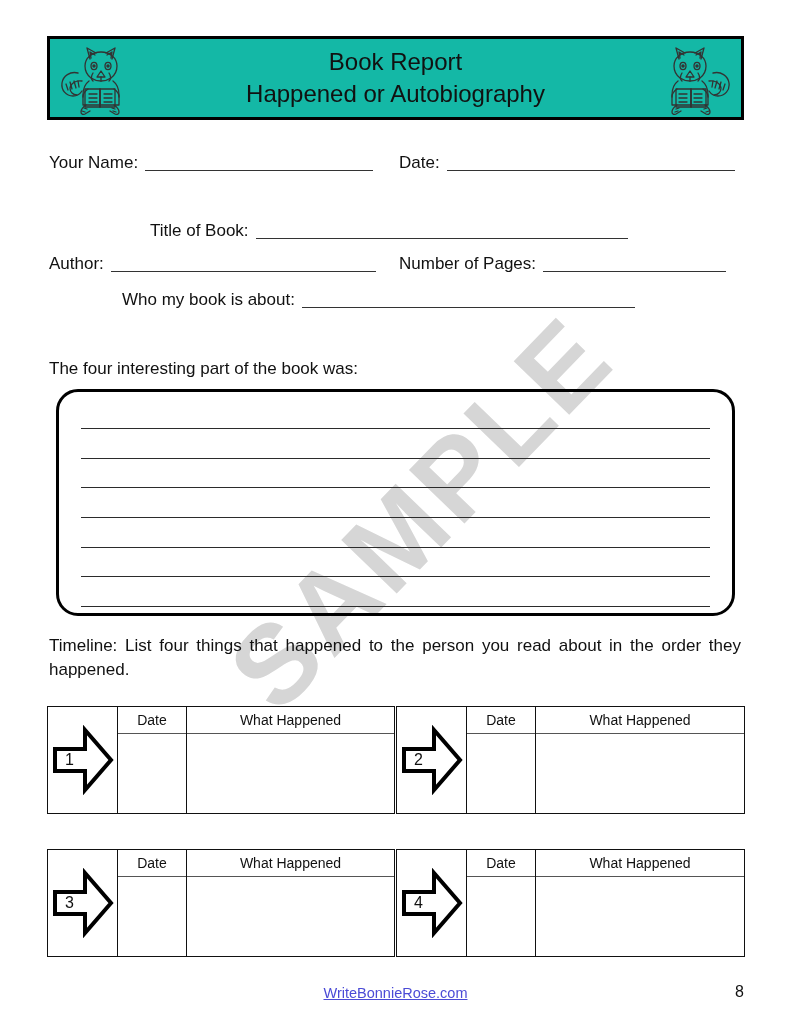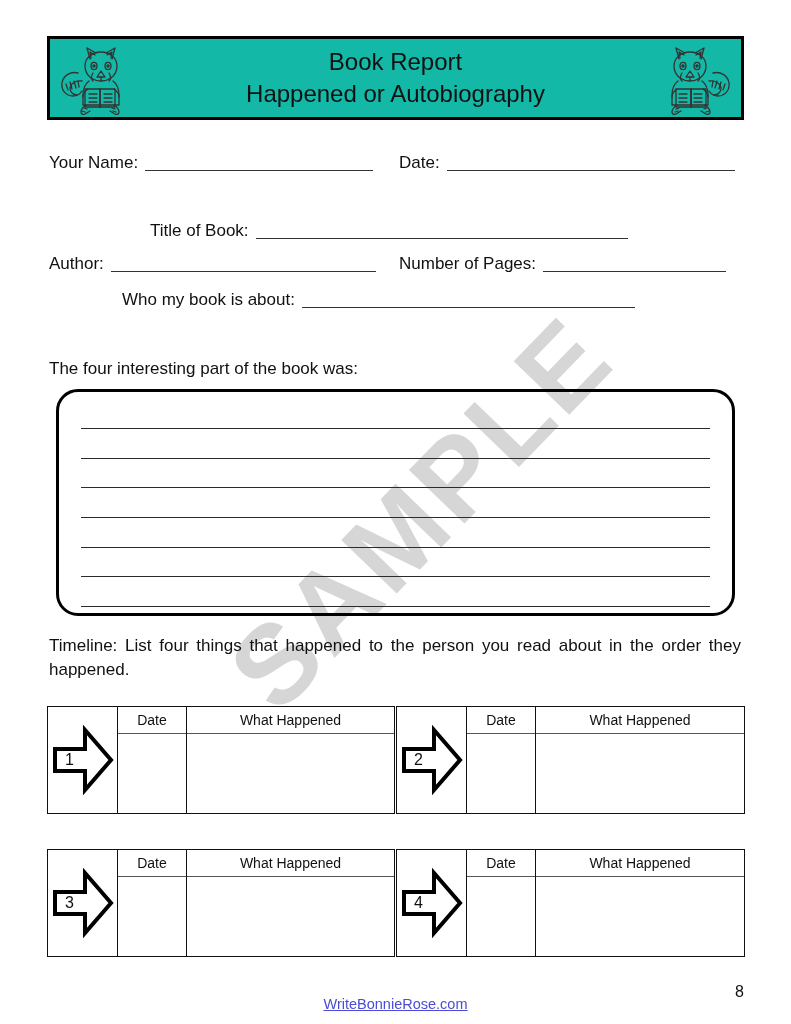--- a/index.html
+++ b/index.html
@@ -216,21 +216,20 @@
   .footer-link {
     position: absolute;
     left: 0;
     right: 0;
     top: 985px;
     text-align: center;
     font-size: 14.5px;
     color: #4b4bd6;
     text-decoration: underline;
     z-index: 8;
-    margin-top: 11px;
   }
   .page-number {
     position: absolute;
     right: 47px;
     top: 983px;
     font-size: 16px;
     color: #111111;
     z-index: 8;
   }
 </style>

